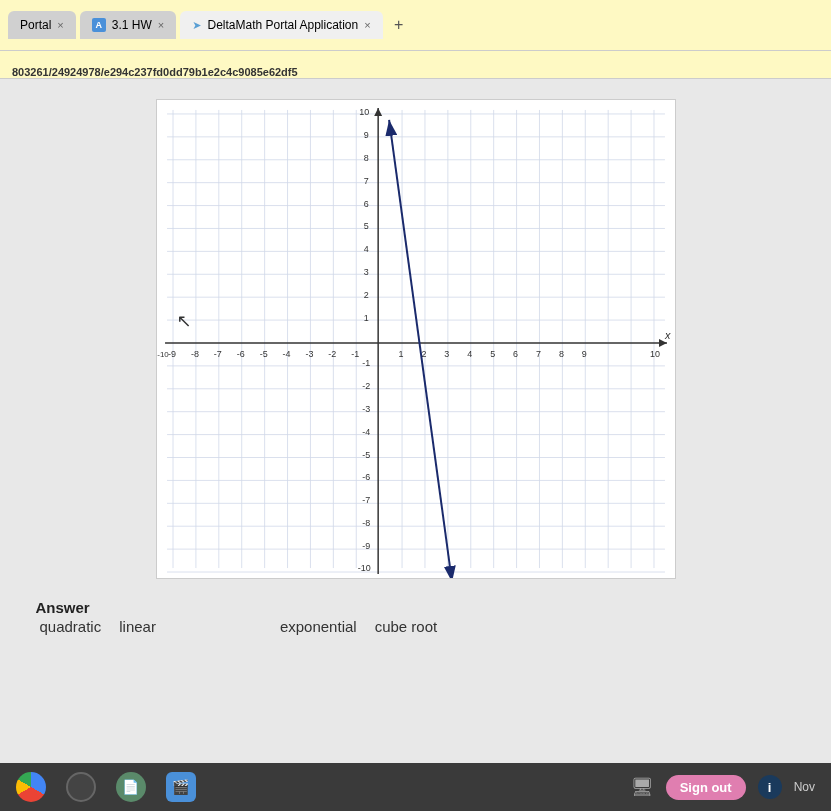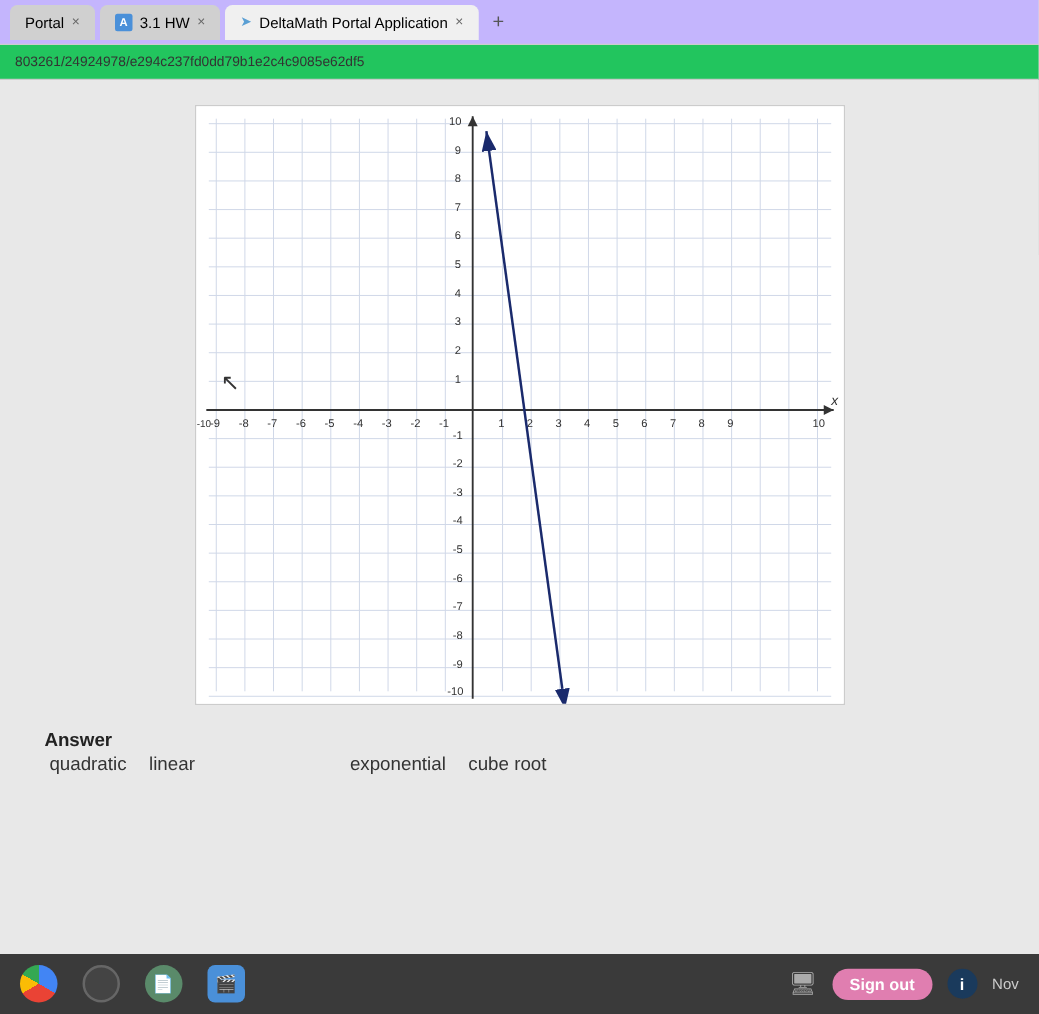--- a/index.html
+++ b/index.html
@@ -7,22 +7,22 @@
       font-family: Arial, sans-serif;
       background: #d6d6d6;
       width: 831px;
       height: 811px;
       overflow: hidden;
       position: relative;
     }
 
     
     .browser-bar {
-      background: #c4b5fd;
-      height: 36px;
+      background: #fef9c3;
+      height: 51px;
       display: flex;
       align-items: center;
       padding: 0 8px;
       border-bottom: 1px solid #ccc;
       gap: 4px;
     }
     .tab {
       display: flex;
       align-items: center;
       padding: 4px 12px;
@@ -63,28 +63,29 @@
       color: white;
       font-size: 9px;
       font-weight: bold;
     }
     .tab-pin {
       color: #5a9fd4;
       font-size: 11px;
     }
 
     .address-bar {
-      background: #22c55e;
+      background: #fef9c3;
       height: 28px;
       display: flex;
-      align-items: center;
+      align-items: flex-end;
       padding: 0 12px;
       font-size: 11px;
       color: #333;
       border-bottom: 1px solid #ccc;
+      font-weight: bold;
     }
 
     
     .content {
       background: #e8e8e8;
       padding: 20px;
       display: flex;
       flex-direction: column;
       align-items: center;
       height: calc(811px - 64px);

